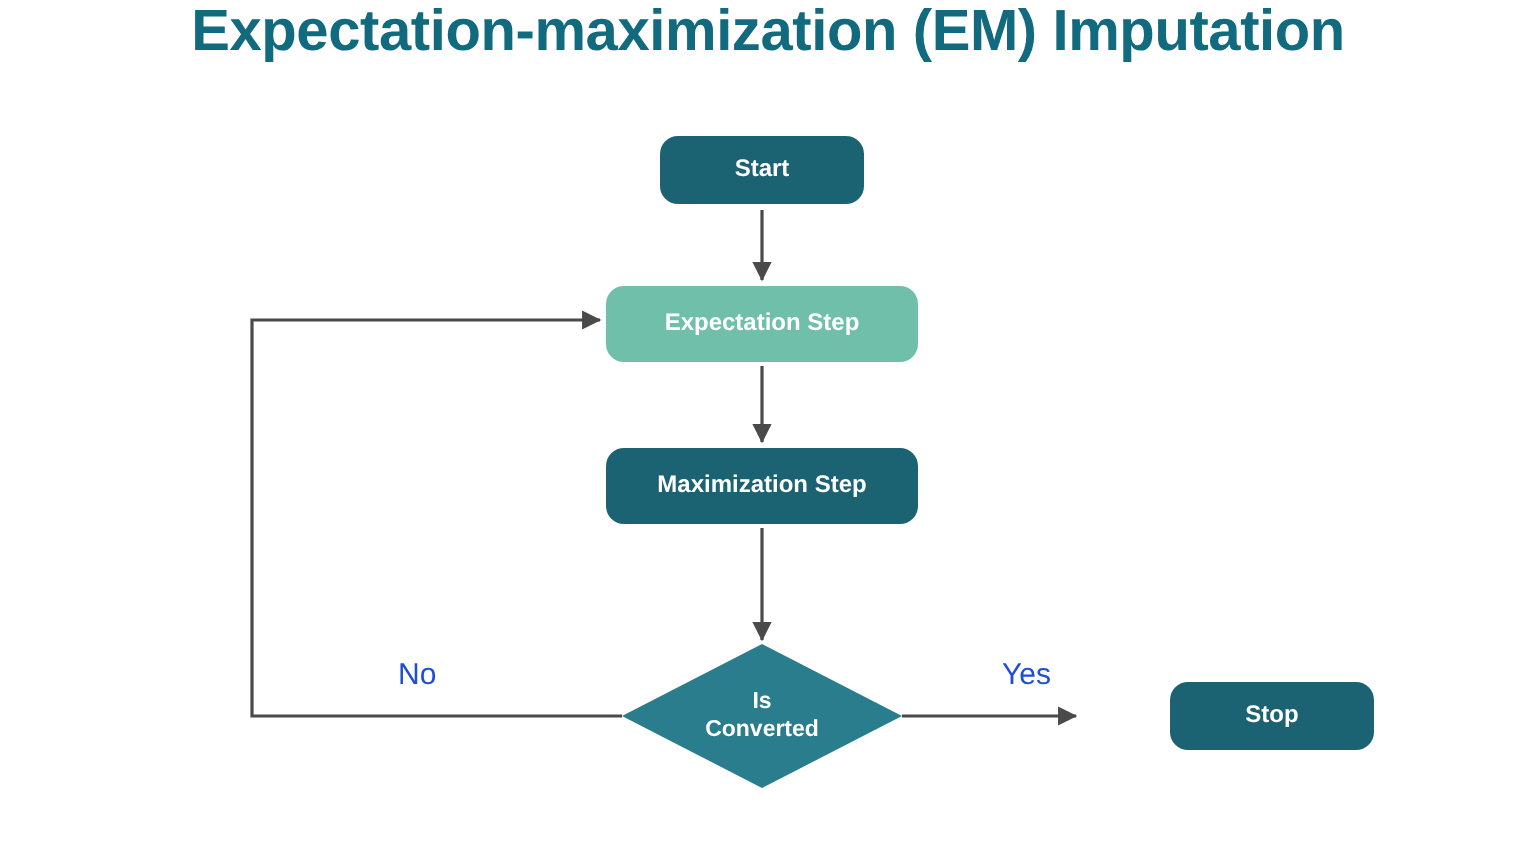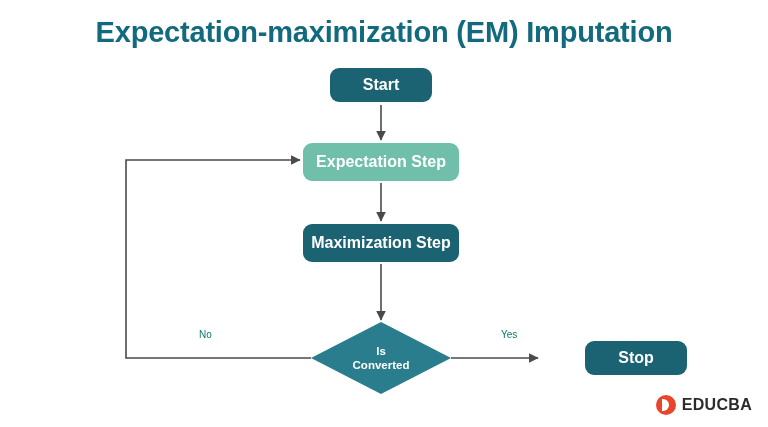--- a/index.html
+++ b/index.html
@@ -13,37 +13,37 @@
   #page {
     position: relative;
     width: 768px;
     height: 427px;
     background: #ffffff;
     overflow: hidden;
   }
   .title {
     position: absolute;
     left: 0;
-    top: 16px;
+    top: 0;
     width: 768px;
     text-align: center;
     font-size: 29px;
     font-weight: bold;
     color: #126a7e;
     letter-spacing: -0.2px;
     white-space: nowrap;
   }
   .node {
     position: absolute;
     display: flex;
     align-items: center;
     justify-content: center;
     text-align: center;
     color: #ffffff;
-    font-size: 16px;
+    font-size: 12px;
     font-weight: bold;
     border-radius: 9px;
     box-sizing: border-box;
     line-height: 1.15;
   }
   .node-dark {
     background: #1b6372;
   }
   .node-light {
     background: #6fbfab;
@@ -66,22 +66,22 @@
     flex-direction: column;
     color: #ffffff;
     font-size: 11.5px;
     font-weight: bold;
     line-height: 1.25;
     text-align: center;
     pointer-events: none;
   }
   .edge-label {
     position: absolute;
-    font-size: 10px;
-    color: #0f766e;
+    font-size: 15px;
+    color: #1d4ed8;
     font-weight: normal;
   }
   .connectors {
     position: absolute;
     left: 0;
     top: 0;
     width: 768px;
     height: 427px;
     pointer-events: none;
   }
@@ -165,18 +165,14 @@
   </div>
 
   <div class="node node-dark" style="left:541px; top:341px; width:102px; height:34px;margin-left:44px;">
     <span>Stop</span>
   </div>
 
   <div class="edge-label" style="left:199px; top:329px;">No</div>
 
   <div class="edge-label" style="left:501px; top:329px;">Yes</div>
 
-  <div class="brand">
-    <span class="brand-mark"></span>
-    <span class="brand-text">EDUCBA</span>
-  </div>
 
 </div>
 
 </body></html>

